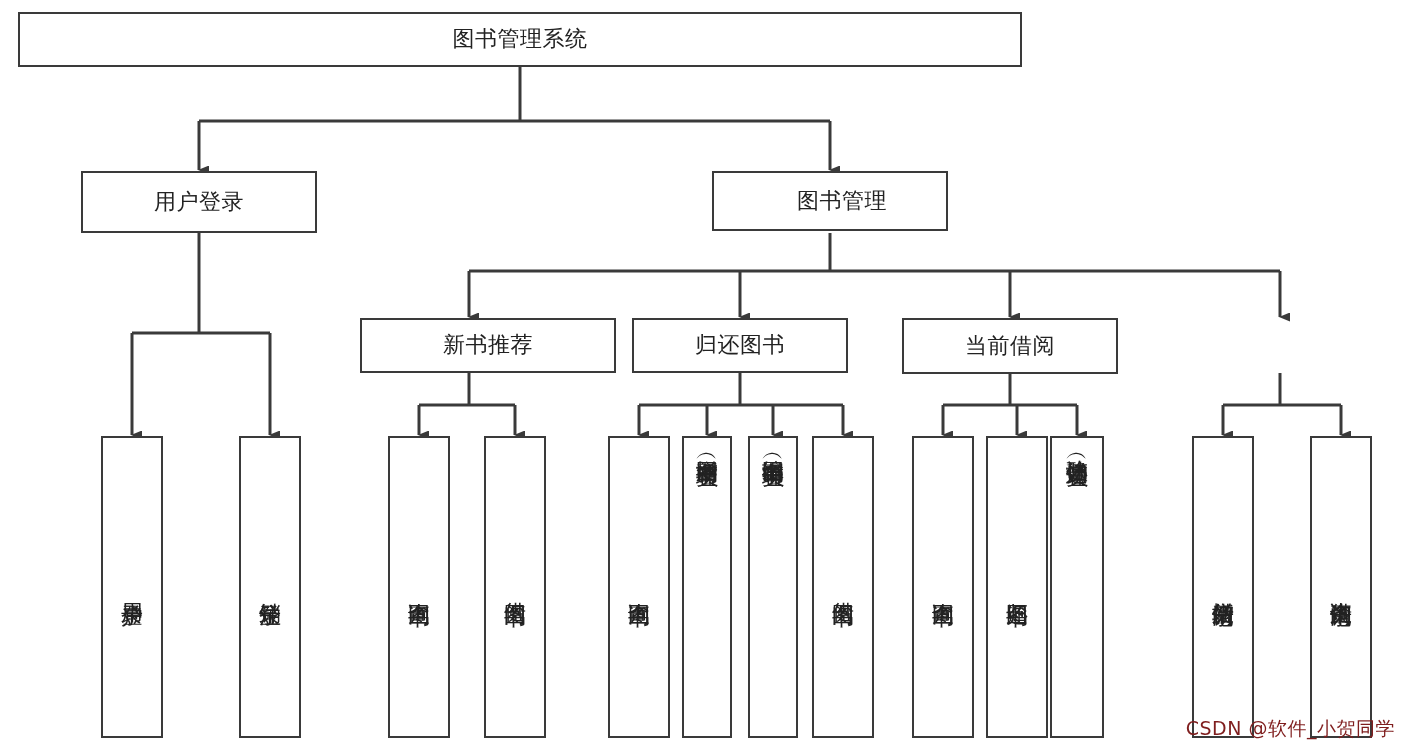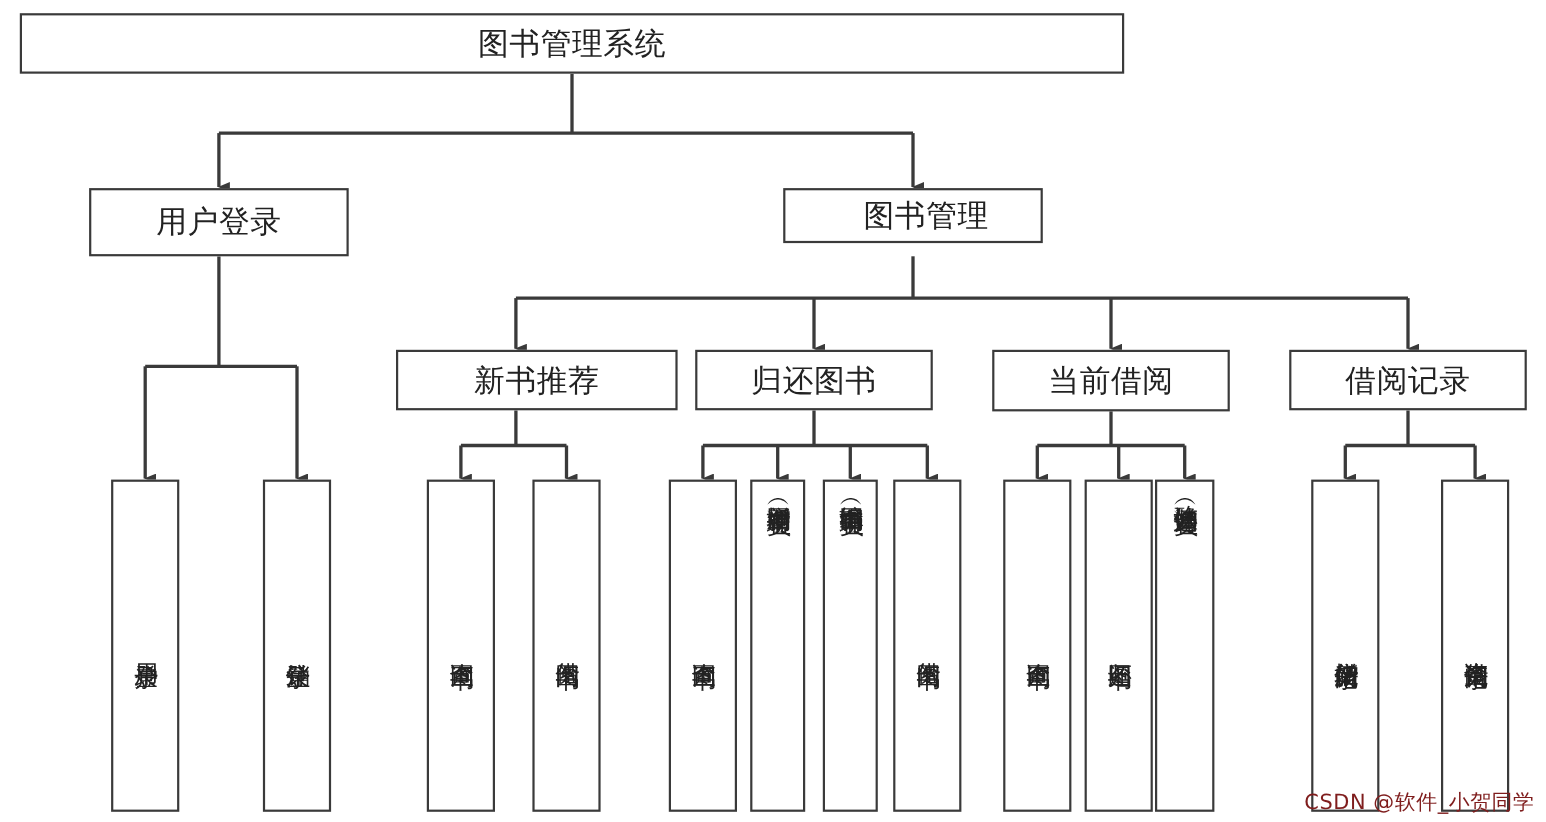--- a/index.html
+++ b/index.html
@@ -33,21 +33,21 @@
     box-sizing: border-box;
     background: #ffffff;
     border: 2.5px solid #3a3a3a;
     display: flex;
     align-items: center;
     justify-content: center;
     color: #222222;
     z-index: 2;
   }
   .node.horiz .node-label {
-    font-size: 28px;
+    font-size: 22px;
     line-height: 1.2;
     letter-spacing: 0.5px;
     white-space: nowrap;
   }
   .node.vert {
     align-items: flex-start;
     justify-content: center;
     padding-top: 4px;
   }
   .node.vert .node-label {
@@ -122,34 +122,31 @@
   </svg>
 
   <div class="watermark">CSDN @软件_小贺同学</div>
 
 <div class="node horiz" style="left: 18px; top: 12px; width: 1004px; height: 55px;">
       <span class="node-label">图书管理系统</span>
     </div>
     <div class="node horiz" style="left: 81px; top: 171px; width: 236px; height: 62px;">
       <span class="node-label">用户登录</span>
     </div>
-    <div class="node horiz" style="left: 712px; top: 171px; width: 236px; height: 50px; padding-left: 24px;">
+    <div class="node horiz" style="left: 712px; top: 171px; width: 236px; height: 60px; padding-left: 24px;">
       <span class="node-label">图书管理</span>
     </div>
     <div class="node horiz" style="left: 360px; top: 318px; width: 256px; height: 55px;">
       <span class="node-label">新书推荐</span>
     </div>
     <div class="node horiz" style="left: 632px; top: 318px; width: 216px; height: 55px;">
       <span class="node-label">归还图书</span>
     </div>
     <div class="node horiz" style="left: 902px; top: 318px; width: 216px; height: 56px;">
       <span class="node-label">当前借阅</span>
-    </div>
-    <div class="node horiz" style="left: 1172px; top: 318px; width: 216px; height: 55px;">
-      <span class="node-label">借阅记录</span>
     </div>
     <div class="node vert center-text" style="left: 101px; top: 436px; width: 62px; height: 302px;">
       <span class="node-label">用户登录</span>
     </div>
     <div class="node vert center-text" style="left: 239px; top: 436px; width: 62px; height: 302px;">
       <span class="node-label">注销登录</span>
     </div>
     <div class="node vert center-text" style="left: 388px; top: 436px; width: 62px; height: 302px;">
       <span class="node-label">查询图书</span>
     </div>

